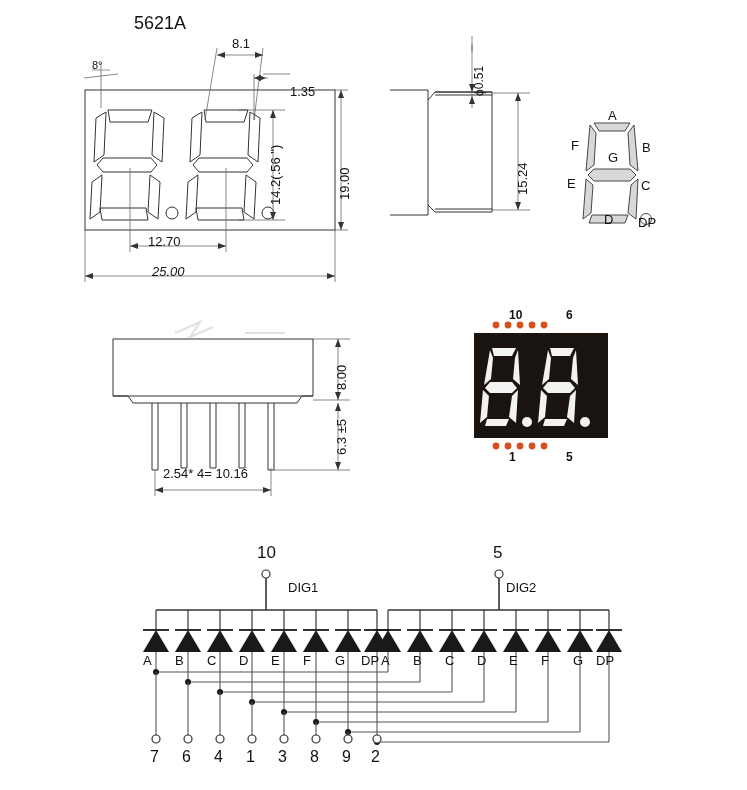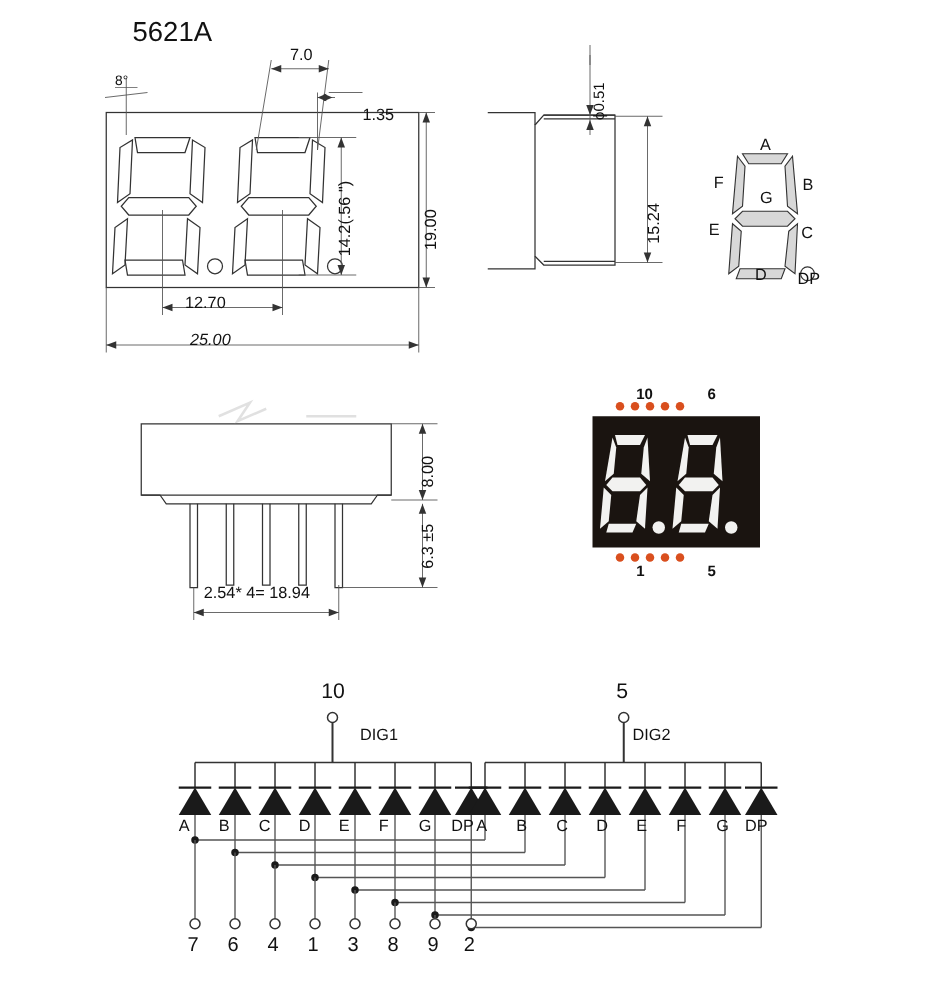--- a/index.html
+++ b/index.html
@@ -15,21 +15,21 @@
   .lbl-seg{position:absolute;font-size:13px;color:#111;}
   .num-term{position:absolute;font-size:16px;color:#111;font-weight:400;}
   .photo-num{position:absolute;font-size:12px;font-weight:bold;color:#111;}
   #root{position:absolute;left:0;top:0;width:747px;height:790px;}
 </style>
 </head>
 <body>
 
 <div id="root">
 
-  <div class="t big" style="left:106px;top:13px;font-size:22px;text-align:right;">5621A</div>
+  <div class="t big" style="left:134px;top:13px;font-size:18px;text-align:right;">5621A</div>
 
   <div class="abs" style="left:0;top:0;">
     <svg width="380" height="300" viewBox="0 0 380 300">
       <g fill="none" stroke="#333" stroke-width="1">
 
         <rect x="85" y="90" width="250" height="140"></rect>
 
         <g stroke="#333" stroke-width="1" fill="none">
 
           <path d="M108,110 L152,110 L148,122 L110,122 Z"></path>
@@ -100,21 +100,21 @@
 
         <path d="M85,230 L85,282"></path>
         <path d="M335,230 L335,282"></path>
         <path d="M85,276 L335,276"></path>
         <path d="M85,276 L93,273 L93,279 Z" fill="#333" stroke="none"></path>
         <path d="M335,276 L327,273 L327,279 Z" fill="#333" stroke="none"></path>
       </g>
     </svg>
   </div>
   <div class="t sm" style="left:92px;top:59px;">8°</div>
-  <div class="t" style="left:232px;top:36px;">7.0</div>
+  <div class="t" style="left:232px;top:36px;">8.1</div>
   <div class="t" style="left:290px;top:65px;margin-top:19px;">1.35</div>
   <div class="t rot90" style="left:268px;top:205px;">14.2(.56 ")</div>
   <div class="t rot90" style="left:337px;top:200px;">19.00</div>
   <div class="t" style="left:148px;top:234px;text-align:center;">12.70</div>
   <div class="t" style="left:152px;top:264px;font-style:italic;">25.00</div>
 
   <div class="abs" style="left:390px;top:0;">
     <svg width="160" height="300" viewBox="0 0 160 300">
       <g fill="none" stroke="#333" stroke-width="1">
 
@@ -212,21 +212,21 @@
         <path d="M155,170 L155,196"></path>
         <path d="M271,168 L271,196"></path>
         <path d="M155,190 L271,190"></path>
         <path d="M155,190 L163,187 L163,193 Z" fill="#333" stroke="none"></path>
         <path d="M271,190 L263,187 L263,193 Z" fill="#333" stroke="none"></path>
       </g>
     </svg>
   </div>
   <div class="t rot90" style="left:334px;top:390px;">8.00</div>
   <div class="t rot90" style="left:334px;top:455px;">6.3 ±5</div>
-  <div class="t" style="left:163px;top:466px;">2.54* 4= 18.94</div>
+  <div class="t" style="left:163px;top:466px;">2.54* 4= 10.16</div>
 
   <div class="abs" style="left:460px;top:300px;">
     <svg width="190" height="180" viewBox="0 0 190 180">
 
       <g fill="#d94f1e">
         <circle cx="36" cy="25" r="3.4"></circle>
           <circle cx="48" cy="25" r="3.4"></circle>
         <circle cx="60" cy="25" r="3.4"></circle>
           <circle cx="72" cy="25" r="3.4"></circle>
         <circle cx="84" cy="25" r="3.4"></circle>

